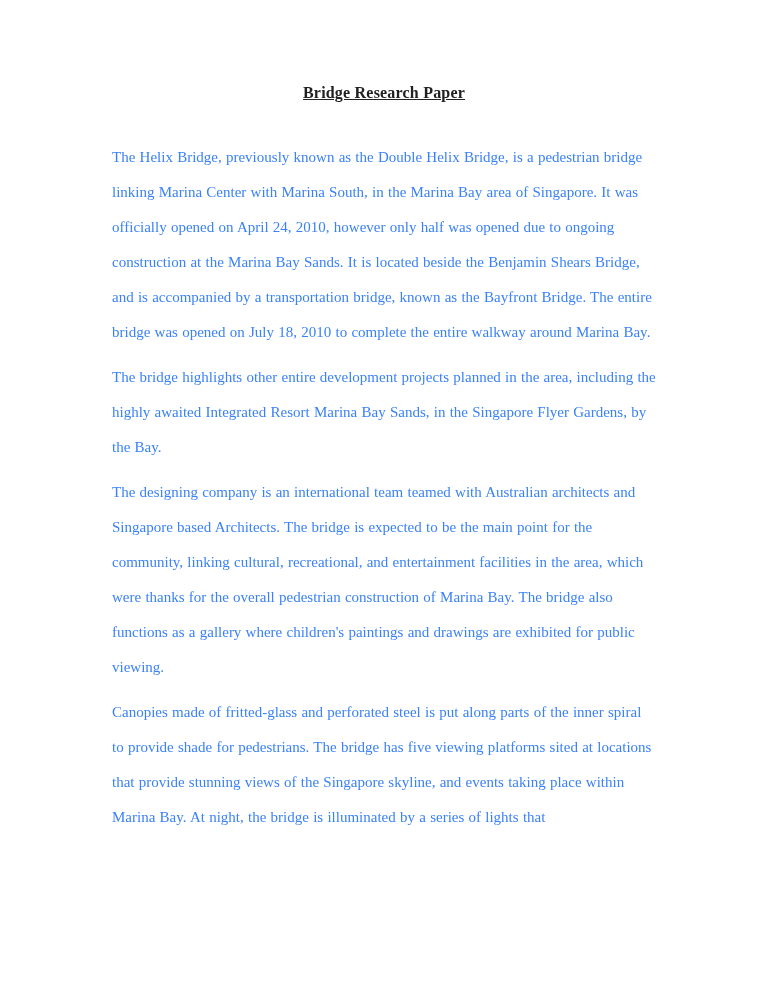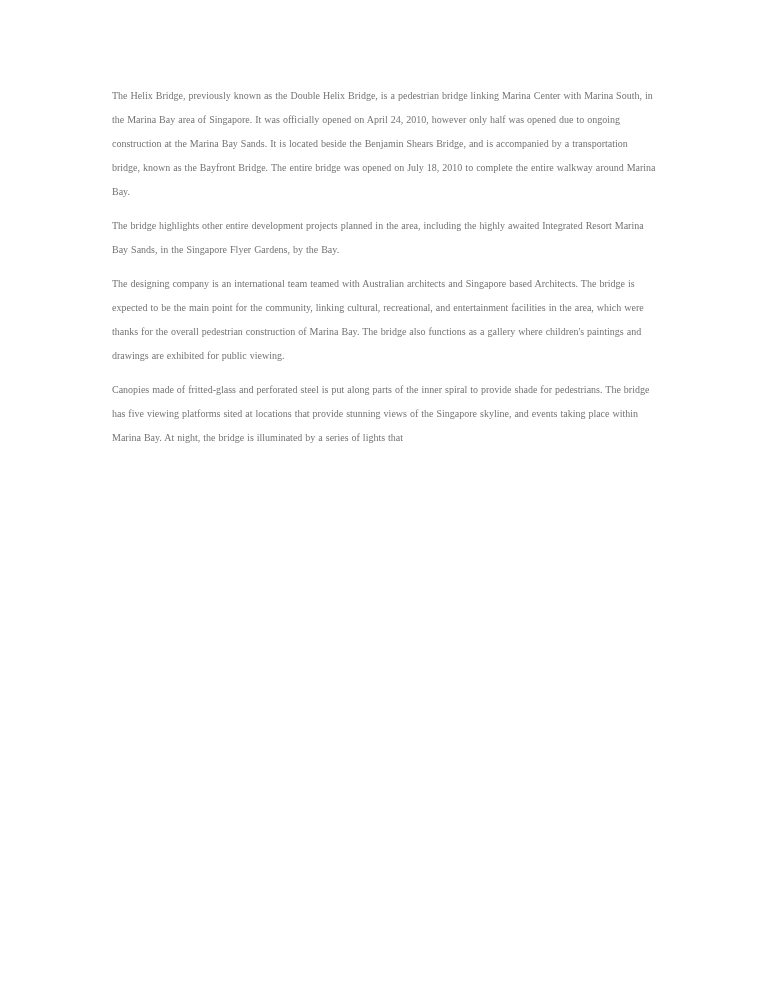--- a/index.html
+++ b/index.html
@@ -25,32 +25,33 @@
     font-size: 16px;
     font-weight: bold;
     text-decoration: underline;
     text-align: center;
     color: #212121;
     margin: 0 0 38px 0;
     letter-spacing: 0.2px;
   }
   .para {
     font-family: "Liberation Serif", serif;
-    font-size: 10px;
-    line-height: 24px;
-    color: #737373;
+    font-size: 15px;
+    line-height: 35px;
+    color: #3b82f6;
     text-align: left;
     margin: 0 0 10px 0;
     word-spacing: 0.5px;
   }
 </style>
 </head>
 <body>
 
 <div class="page">
+  <h1 class="doc-title">Bridge Research Paper</h1>
 
   <p class="para">The Helix Bridge, previously known as the Double Helix Bridge, is a pedestrian bridge linking Marina Center with Marina South, in the Marina Bay area of Singapore. It was officially opened on April 24, 2010, however only half was opened due to ongoing construction at the Marina Bay Sands. It is located beside the Benjamin Shears Bridge, and is accompanied by a transportation bridge, known as the Bayfront Bridge. The entire bridge was opened on July 18, 2010 to complete the entire walkway around Marina Bay.</p>
 
   <p class="para">The bridge highlights other entire development projects planned in the area, including the highly awaited Integrated Resort Marina Bay Sands, in the Singapore Flyer Gardens, by the Bay.</p>
 
   <p class="para">The designing company is an international team teamed with Australian architects and Singapore based Architects. The bridge is expected to be the main point for the community, linking cultural, recreational, and entertainment facilities in the area, which were thanks for the overall pedestrian construction of Marina Bay. The bridge also functions as a gallery where children's paintings and drawings are exhibited for public viewing.</p>
 
   <p class="para">Canopies made of fritted-glass and perforated steel is put along parts of the inner spiral to provide shade for pedestrians. The bridge has five viewing platforms sited at locations that provide stunning views of the Singapore skyline, and events taking place within Marina Bay. At night, the bridge is illuminated by a series of lights that</p>
 </div>
 

